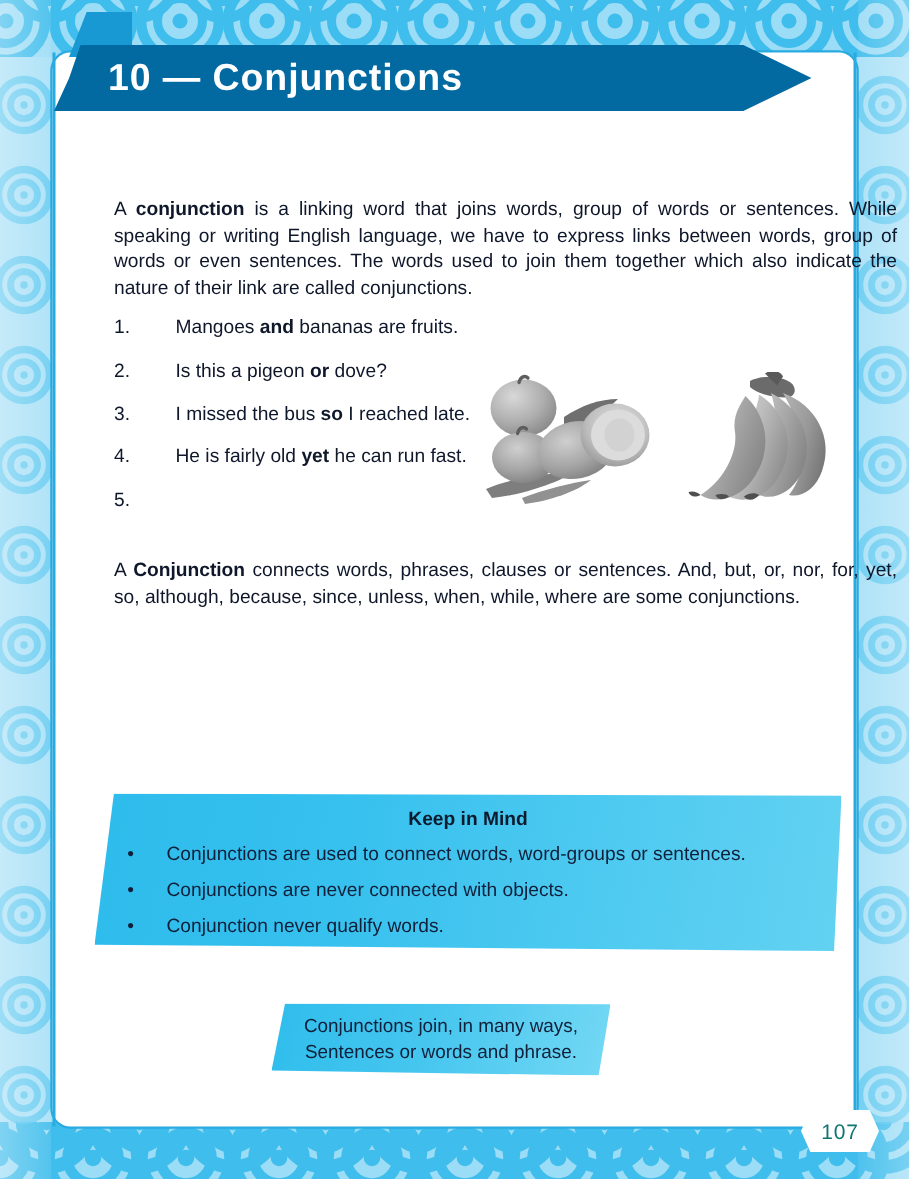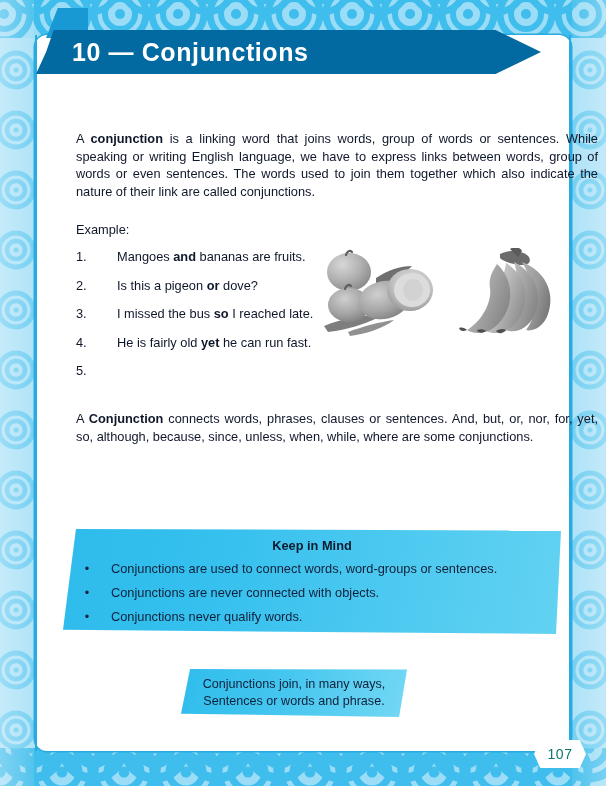--- a/index.html
+++ b/index.html
@@ -412,21 +412,20 @@
     </div>
   </div>
 
 
   <div class="content">
 
     <p class="body">
       <span>A </span><b>conjunction</b><span> is a linking word that joins words, group of words or sentences. While speaking or writing English language, we have to express links between words, group of words or even sentences. The words used to join them together which also indicate the nature of their link are called conjunctions.</span>
     </p>
 
-    <p class="example-label">Example:</p>
 
     <ul class="ex-list">
       <li class="ex-item">
         <span class="ex-num">1.</span>
         <span class="ex-text"><span>Mangoes </span><b>and</b><span> bananas are fruits.</span></span>
       </li>
       <li class="ex-item">
         <span class="ex-num">2.</span>
         <span class="ex-text"><span>Is this a pigeon </span><b>or</b><span> dove?</span></span>
       </li>
@@ -530,21 +529,21 @@
       <li class="kim-item">
         <span class="kim-bullet">•</span>
         <span class="kim-text">Conjunctions are used to connect words, word-groups or sentences.</span>
       </li>
       <li class="kim-item">
         <span class="kim-bullet">•</span>
         <span class="kim-text">Conjunctions are never connected with objects.</span>
       </li>
       <li class="kim-item">
         <span class="kim-bullet">•</span>
-        <span class="kim-text">Conjunctions never qualify words.</span>
+        <span class="kim-text">Conjunction never qualify words.</span>
       </li>
     </ul>
   </div>
 
   <div class="rhyme-box">
     <div class="rhyme-line l1">Conjunctions join, in many ways,</div>
     <div class="rhyme-line l2">Sentences or words and phrase.</div>
   </div>
 
   <div class="page-badge">

